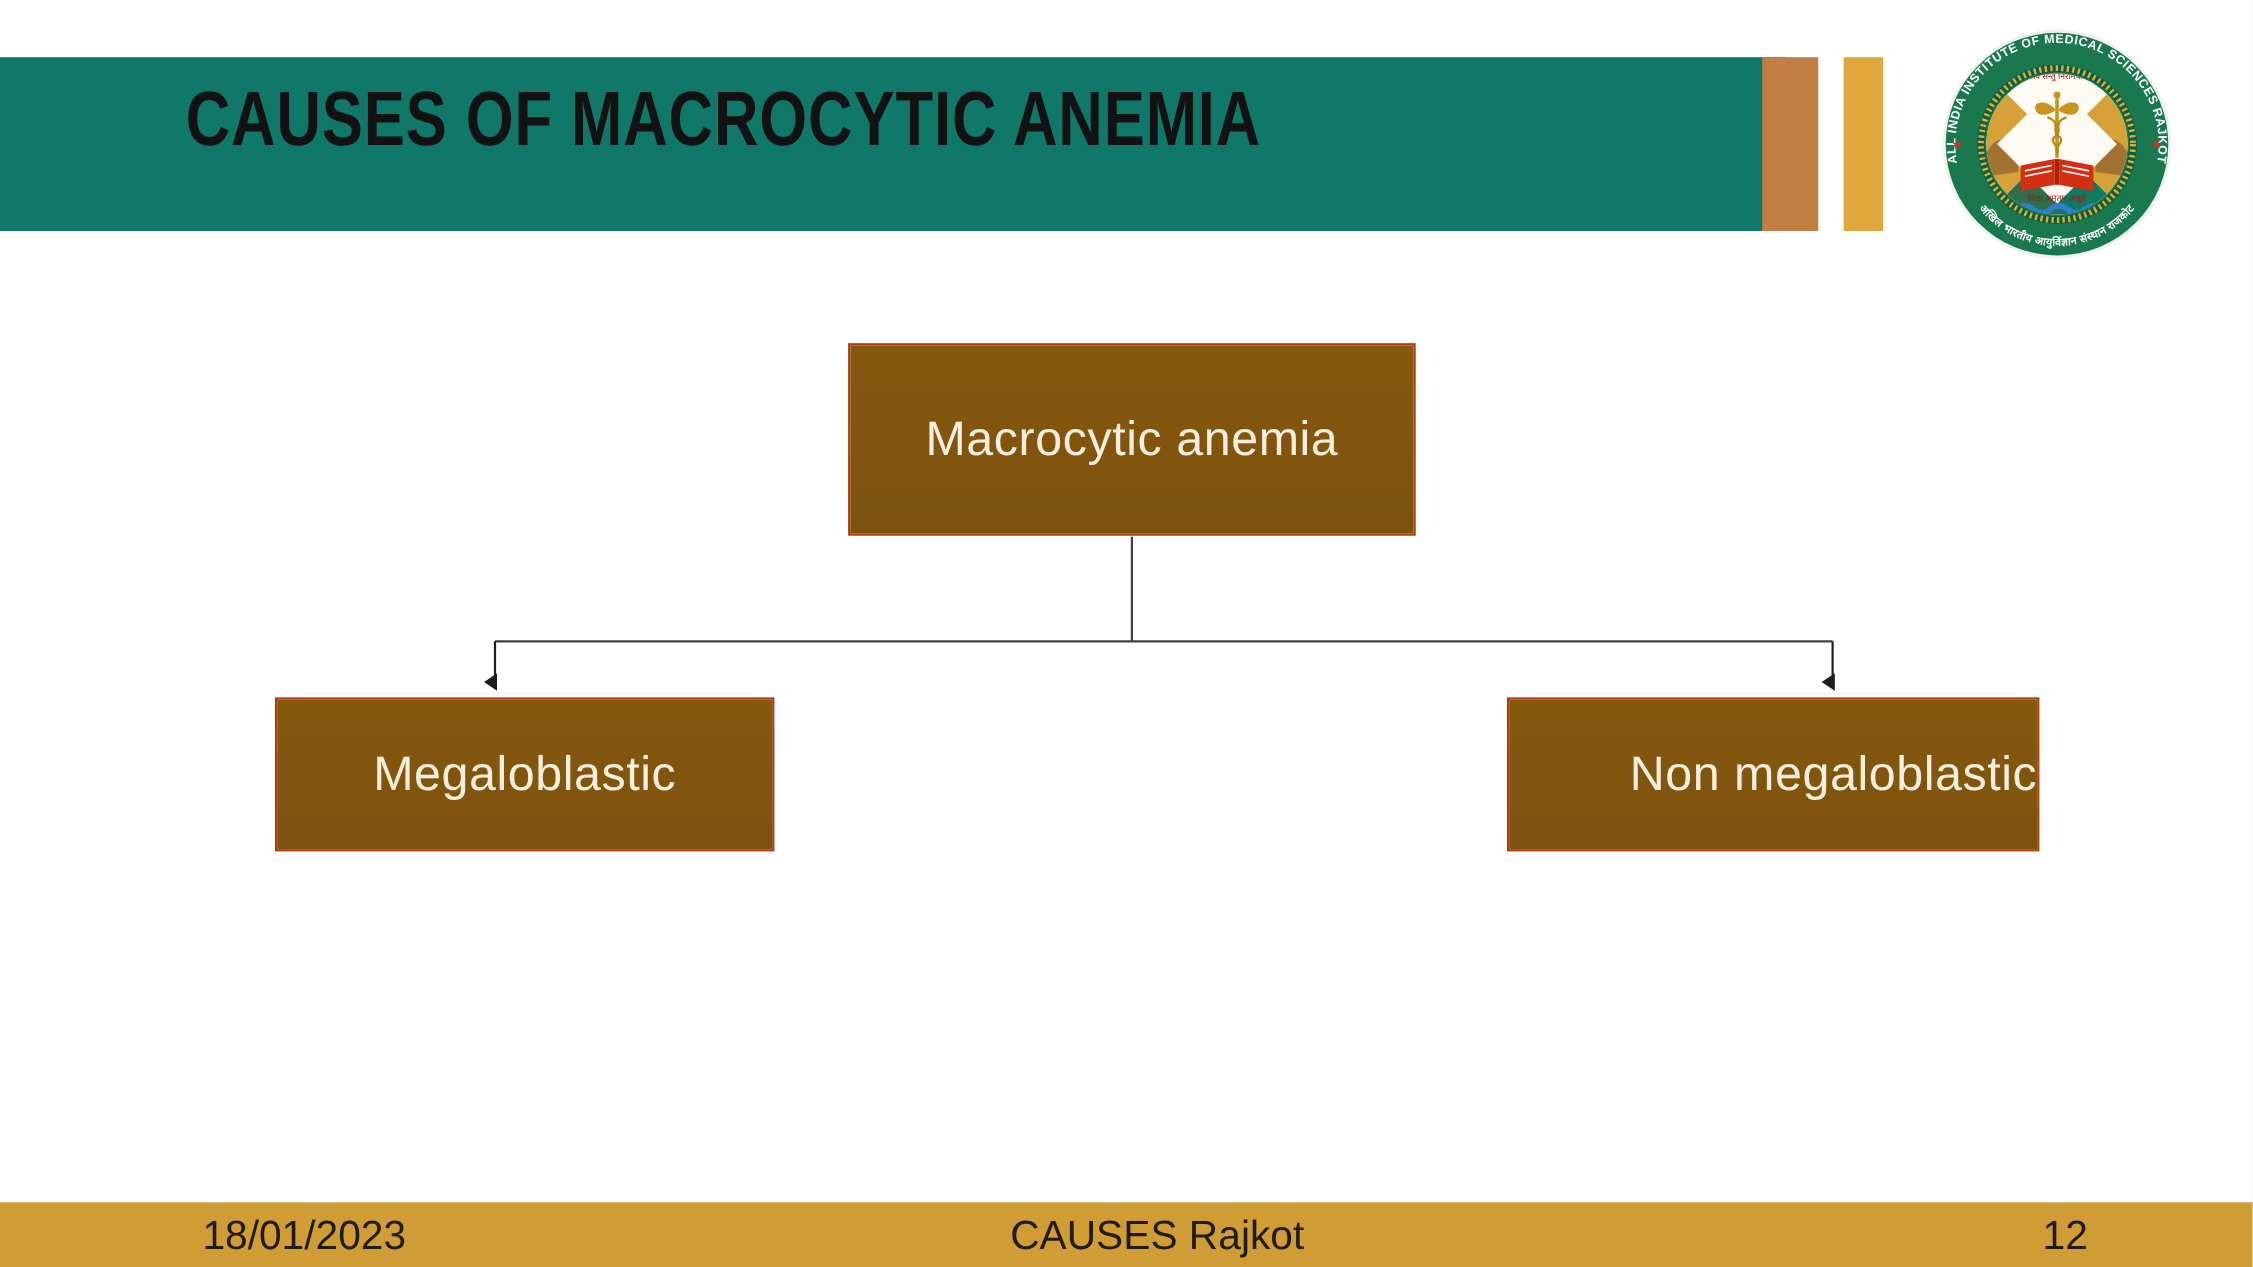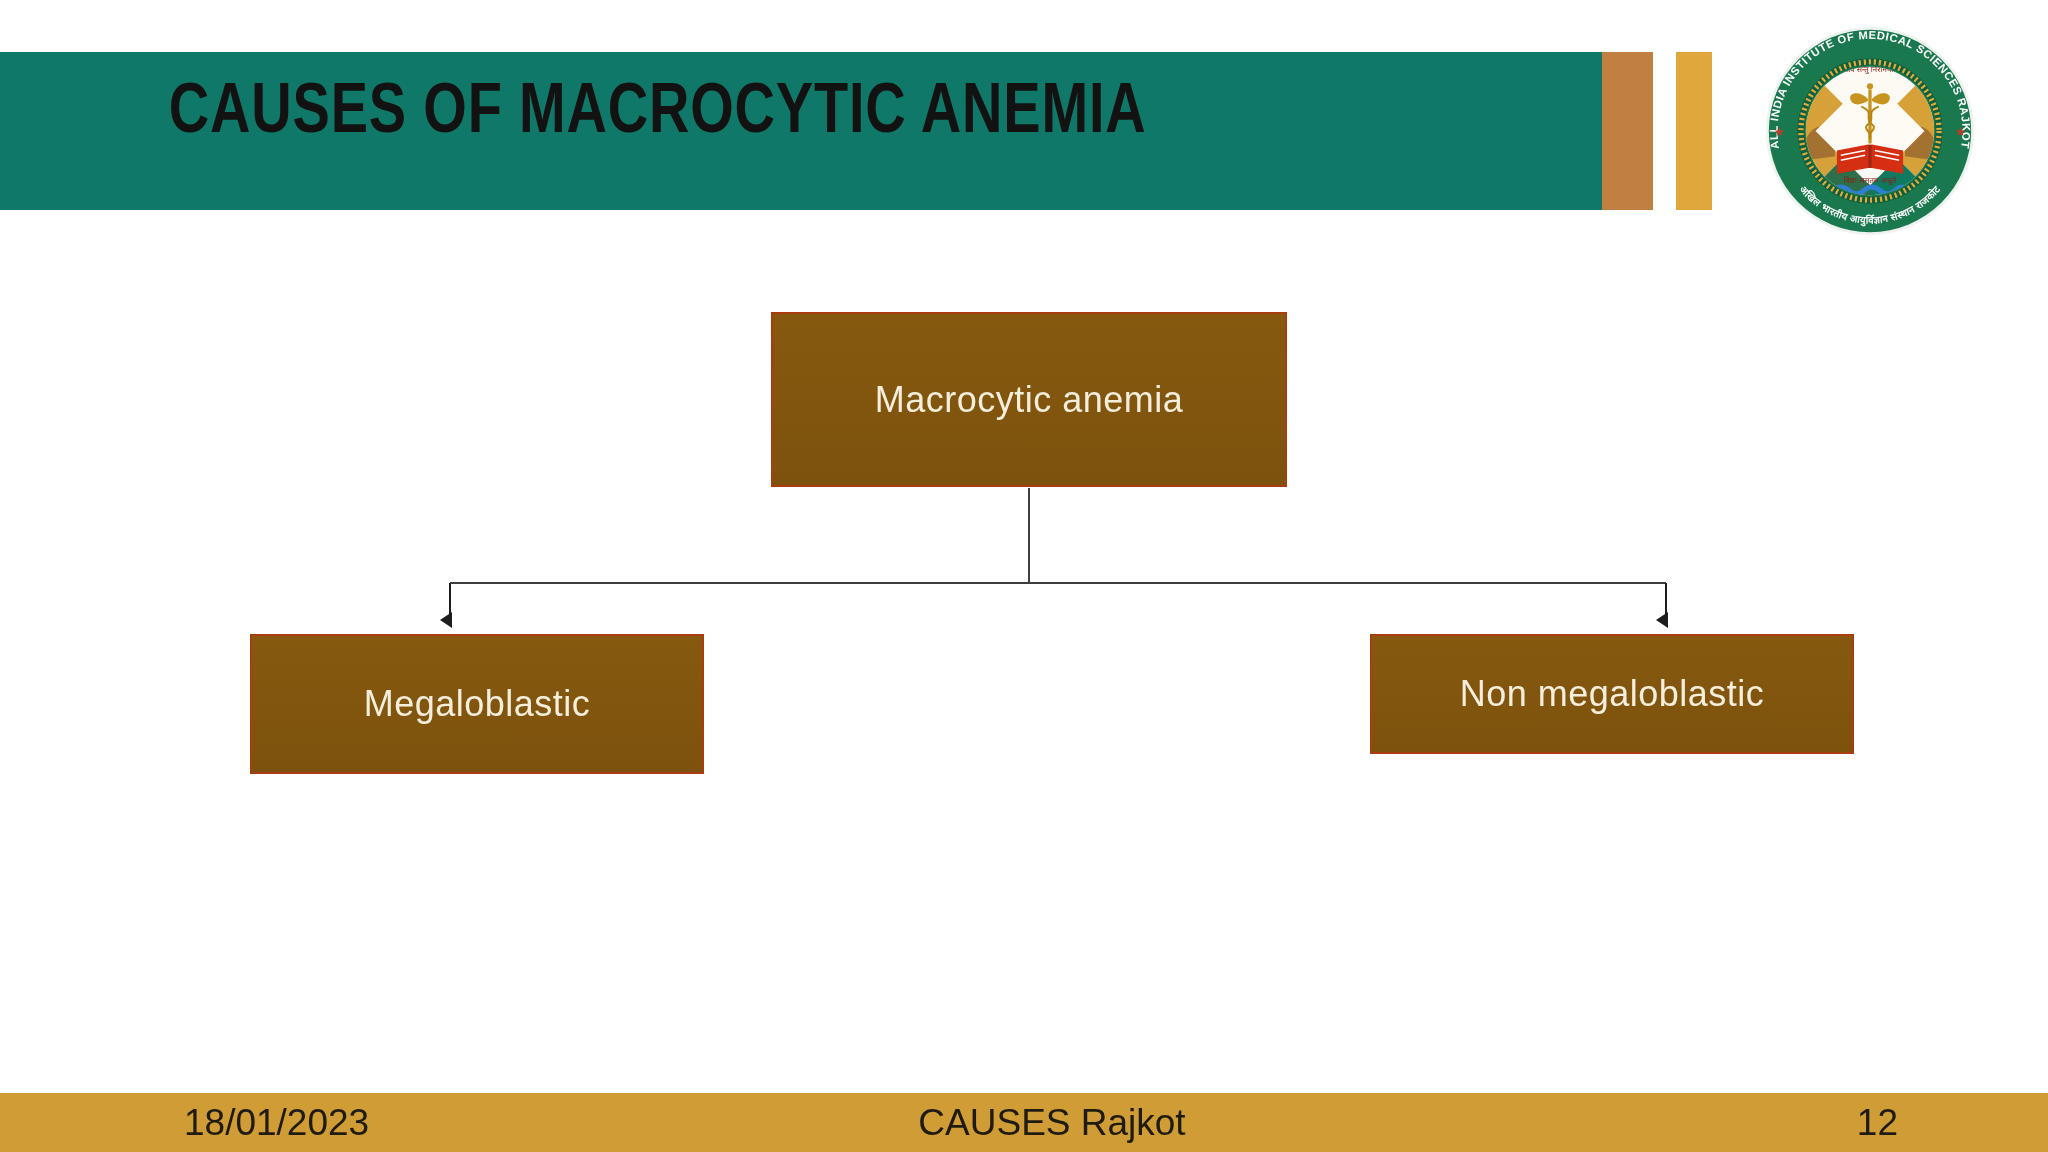--- a/index.html
+++ b/index.html
@@ -22,25 +22,25 @@
   .accent-bar{position:absolute;top:52px;height:158px;}
   .accent-bar.orange{left:1602px;width:51px;background:#c17f42;}
   .accent-bar.gold{left:1676px;width:36px;background:#e0a83c;}
   .logo-svg{position:absolute;left:1763px;top:24px;width:214px;height:214px;}
   
   .connector-svg{position:absolute;left:0;top:0;width:2048px;height:1152px;pointer-events:none;}
   .node{
     position:absolute;display:flex;align-items:center;justify-content:center;
     background:linear-gradient(180deg,#86590f 0%,#7d520d 100%);
     border:2px solid #a93d10;box-sizing:border-box;
-    color:#f5eedc;font-size:36px;letter-spacing:0.5px;
+    color:#f5eedc;font-size:44px;letter-spacing:0.5px;
   }
   .node-root {left:771px; top:312px;width:516px;height:175px;}
   .node-left {left:250px; top:634px;width:454px;height:140px;}
-  .node-right{left:1370px;top:634px;width:484px;height:120px;}
+  .node-right{left:1370px;top:634px;width:484px;height:140px;justify-content:flex-end;}
   
   .footer{
     position:absolute;left:0;top:1093px;width:2048px;height:59px;
     background:#d09c35;color:#201b10;font-size:37px;
   }
   .footer span{position:absolute;top:0;line-height:59px;margin-left:28px;}
   .footer .date{left:156px;}
   .footer .institution{left:0;width:100%;text-align:center;}
   .footer .page{right:150px;}
 </style>

